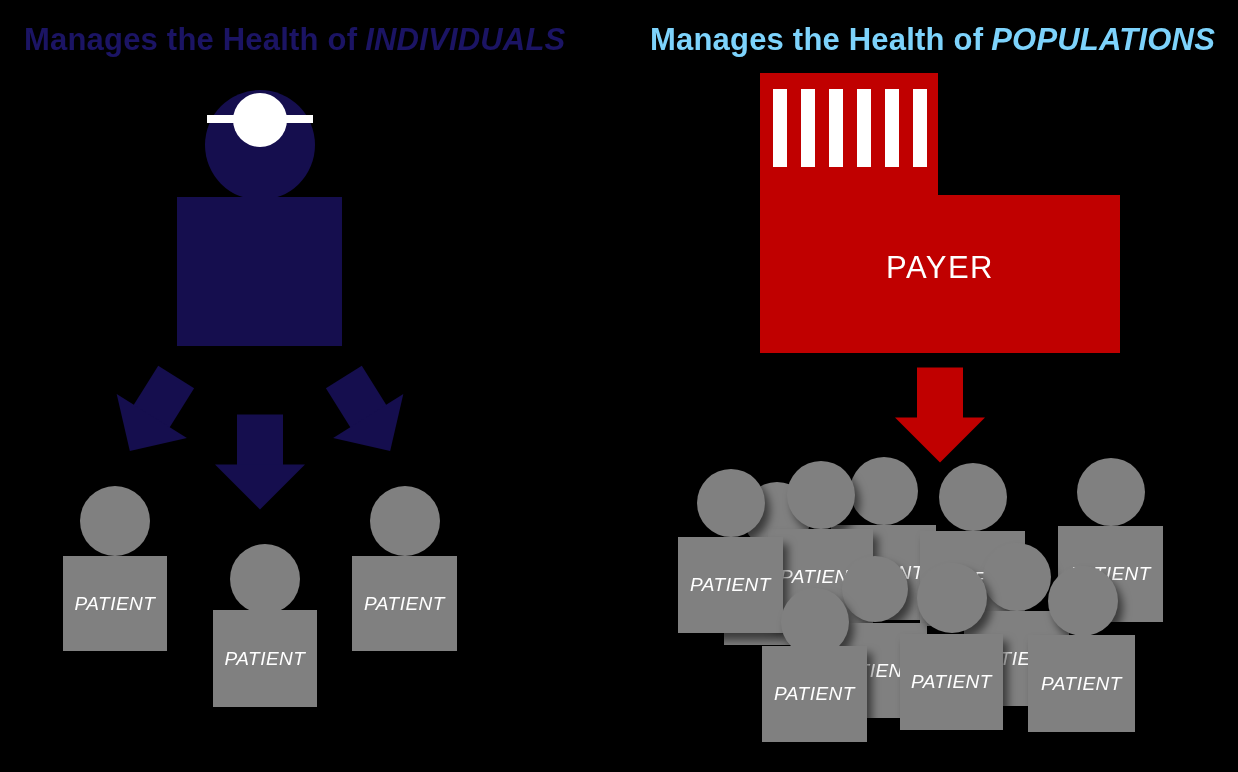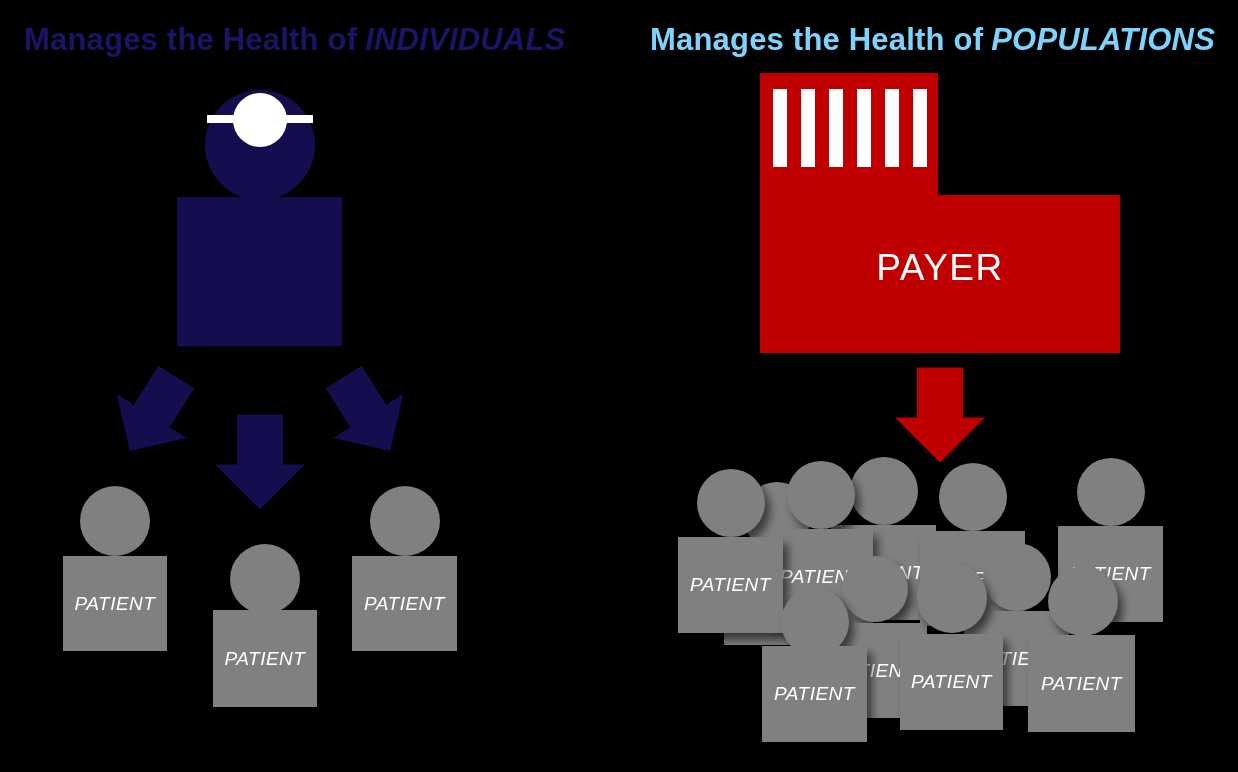--- a/index.html
+++ b/index.html
@@ -20,21 +20,21 @@
   .p-label{font-style:italic;font-size:19px;color:#ffffff;letter-spacing:0.5px;}
   .shadowed{filter:drop-shadow(5px 7px 4px rgba(0,0,0,0.55));}
   
   .arrow{position:absolute;width:90px;height:95px;}
   .arrow .shaft{position:absolute;left:22px;top:0;width:46px;height:51px;}
   .arrow .tip{position:absolute;left:0;top:50px;width:0;height:0;
     border-left:45px solid transparent;border-right:45px solid transparent;
     border-top:45px solid transparent;}
   .payer-label{
     position:absolute;display:flex;align-items:center;justify-content:center;
-    color:#fff;font-size:37px;letter-spacing:1.5px;transform:translateY(-6px);
+    color:#fff;font-size:31px;letter-spacing:1.5px;transform:translateY(-6px);
   }
 </style>
 </head>
 <body>
 
 <div class="canvas">
 
   <div class="title" id="titleL" style="color: rgb(27, 20, 100); left: 24px;">
     <span>Manages the Health of</span><em>INDIVIDUALS</em>
   </div>

